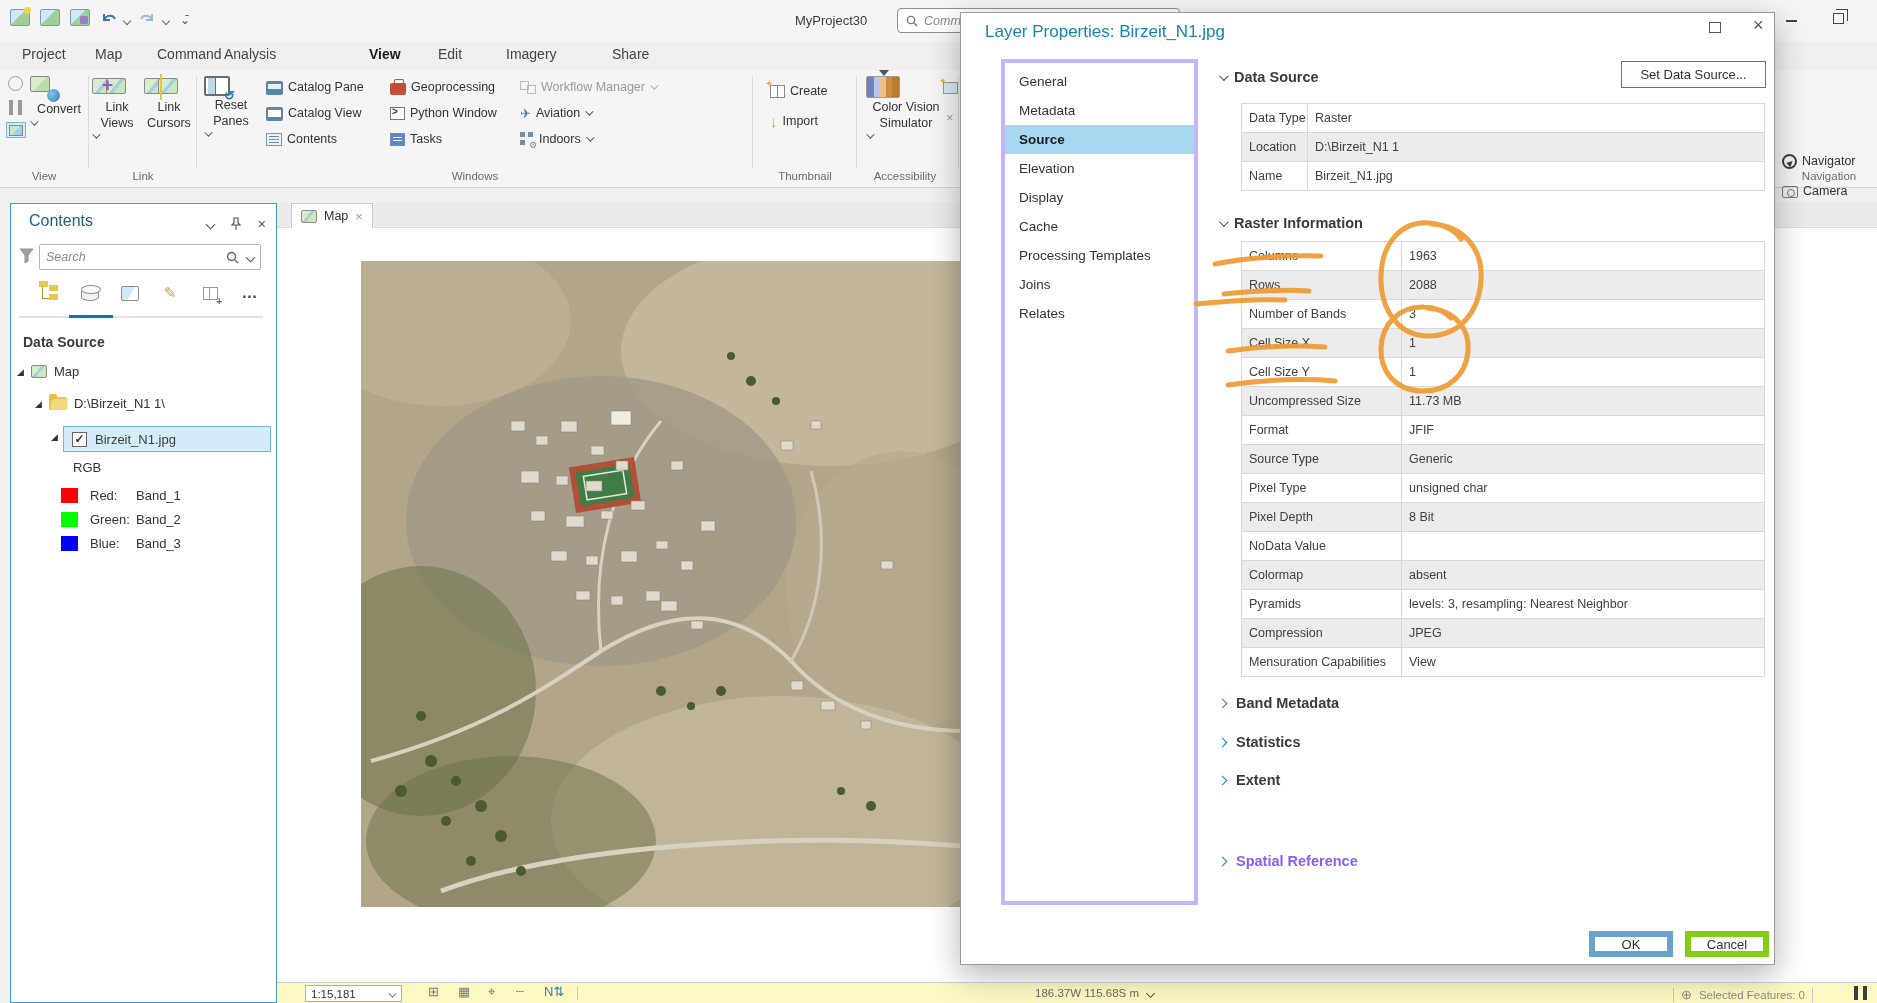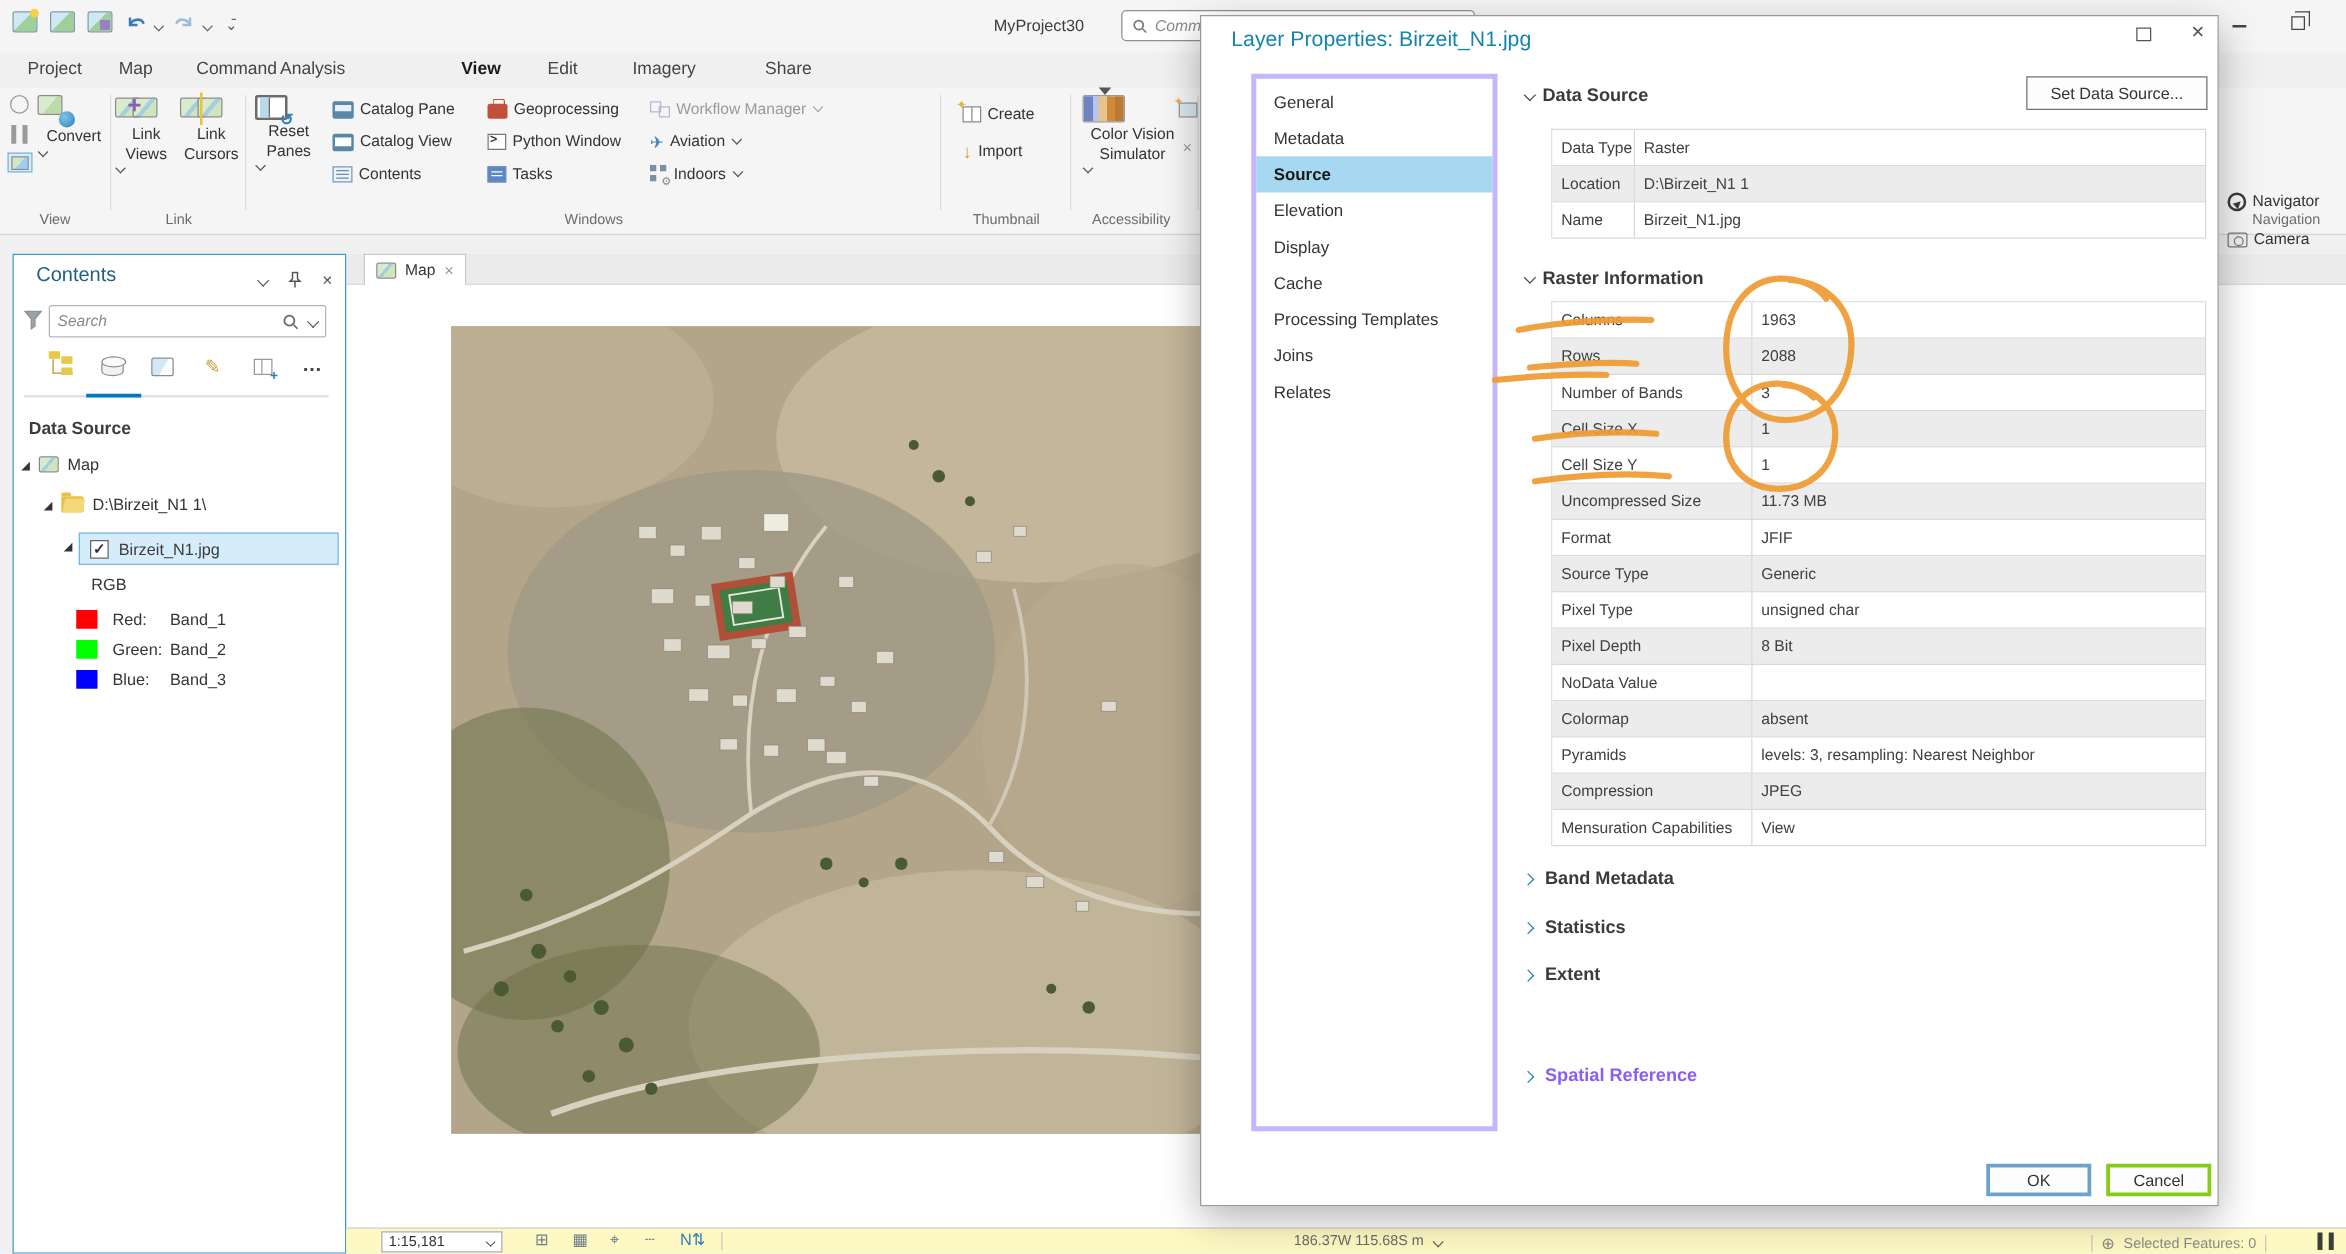--- a/index.html
+++ b/index.html
@@ -178,21 +178,21 @@
   .ptable { position:absolute; left:280px; width:524px; border:1px solid #d9d9d9; border-bottom:none; }
   .prow { display:flex; height:29px; border-bottom:1px solid #d9d9d9; background:#fff; }
   .prow:nth-child(even) { background:#ececec; }
   .pcell { font-size:12.5px; color:#404040; line-height:28px; padding-left:7px; white-space:nowrap; overflow:hidden; }
   .t1 .pcell.lab { width:66px; border-right:1px solid #d9d9d9; }
   .t1 .pcell.val { flex:1; }
   .t2 .pcell.lab { width:160px; border-right:1px solid #d9d9d9; }
   .t2 .pcell.val { flex:1; }
   .collapsed-sect { position:absolute; left:258px; display:flex; align-items:center; gap:10px; font-size:14.5px; font-weight:bold; color:#3a3a3a; }
   .collapsed-sect.link { color:#8b5cf6;margin-top:42px; }
-  .dlg-btn { position:absolute; top:918px; width:84px; height:26px; background:#fdfdfd; border:3px solid #84cc16;
+  .dlg-btn { position:absolute; top:918px; width:84px; height:26px; background:#fdfdfd; border:6px solid #84cc16;
              font-size:13px; color:#333; display:flex; align-items:center; justify-content:center; }
   .dlg-btn.ok { left:628px; border-color:#6ba3cc; }
   .dlg-btn.cancel { left:724px; }
 
   .annot { position:absolute; left:0; top:0; width:1877px; height:1003px; pointer-events:none; z-index:40; }
 </style>
 </head>
 <body>
 
 <div class="titlebar">

